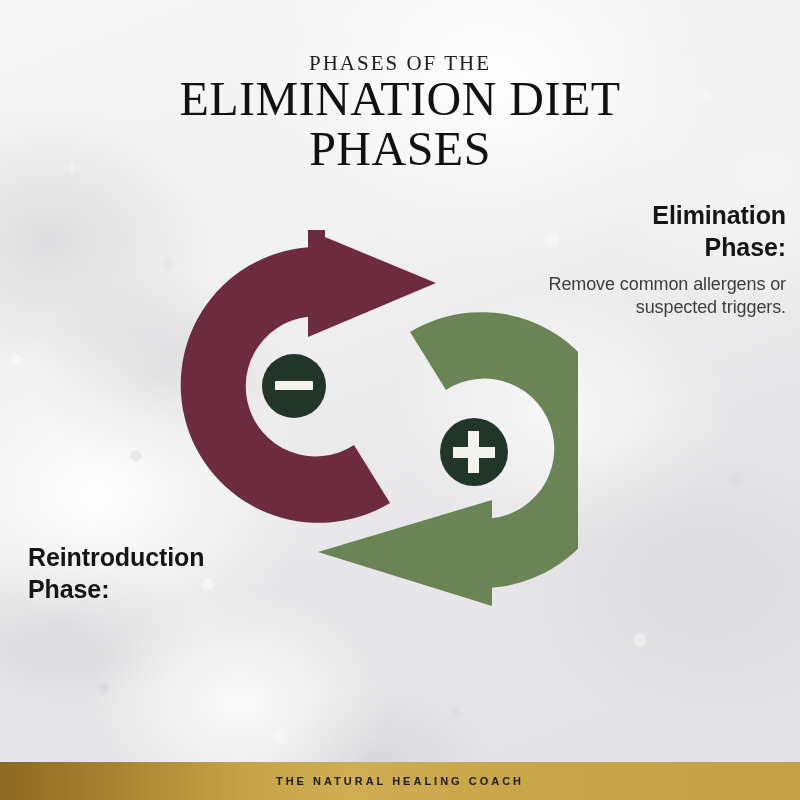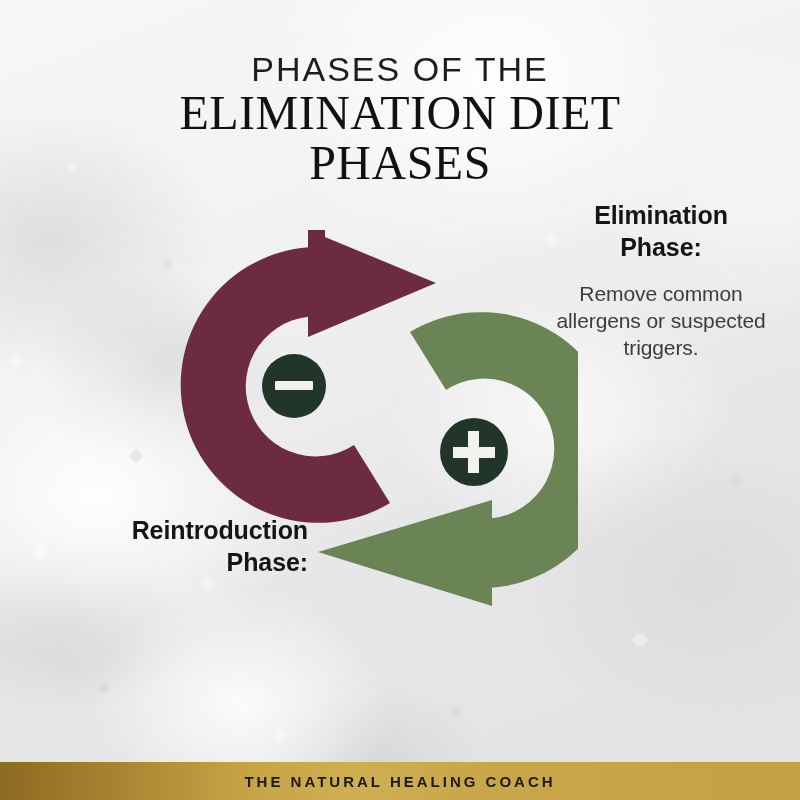--- a/index.html
+++ b/index.html
@@ -53,22 +53,22 @@
 
   
   .title-block {
     position: absolute;
     top: 52px;
     left: 0;
     width: 800px;
     text-align: center;
   }
   .kicker {
-    font-family: Liberation Sans, sans-serif;
-    font-size: 34px;
+    font-family: Liberation Serif, serif;
+    font-size: 21px;
     letter-spacing: 2.0px;
     color: #1d1d1d;
     font-weight: 400;
     line-height: 1.05;
   }
   .headline {
     font-family: "Liberation Serif", serif;
     font-size: 48px;
     font-weight: 400;
     letter-spacing: 0.5px;
@@ -80,38 +80,38 @@
   
   .callout { position: absolute; }
   .callout .phase-title {
     font-size: 25px;
     font-weight: 700;
     color: #151515;
     line-height: 1.26;
     letter-spacing: -0.1px;
   }
   .callout .phase-body {
-    font-size: 21px;
+    font-size: 18px;
     font-weight: 400;
     color: #3d3d3d;
     line-height: 1.28;
     letter-spacing: -0.1px;
-    margin-top: 18px;
+    margin-top: 10px;
   }
   #callout-elimination {
     top: 200px;
     left: 536px;
     width: 250px;
-    text-align: center;
+    text-align: right;
   }
   #callout-reintroduction {
-    top: 515px;
+    top: 542px;
     left: 28px;
     width: 280px;
-    text-align: right;
+    text-align: left;
   }
 
   
   #cycle {
     position: absolute;
     top: 218px;
     left: 168px;
     width: 410px;
     height: 400px;
   }
@@ -124,21 +124,21 @@
     width: 800px;
     height: 38px;
     display: flex;
     align-items: center;
     justify-content: center;
     background: linear-gradient(90deg,
       #8c6a22 0%, #a98230 14%, #c6a245 30%,
       #cfae54 44%, #c9a64a 60%, #c8a447 78%, #c5a045 100%);
   }
   .footer-bar .brand {
-    font-size: 15px;
+    font-size: 11px;
     font-weight: 700;
     letter-spacing: 3.0px;
     color: #1b1b1b;
   }
 </style>
 </head>
 <body>
 
 <div id="poster">
 

